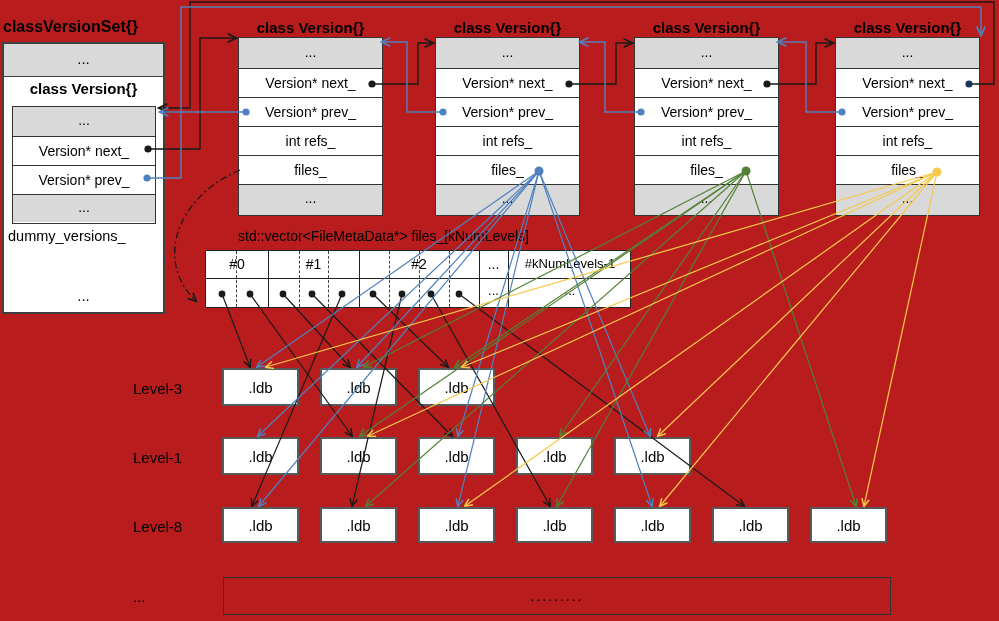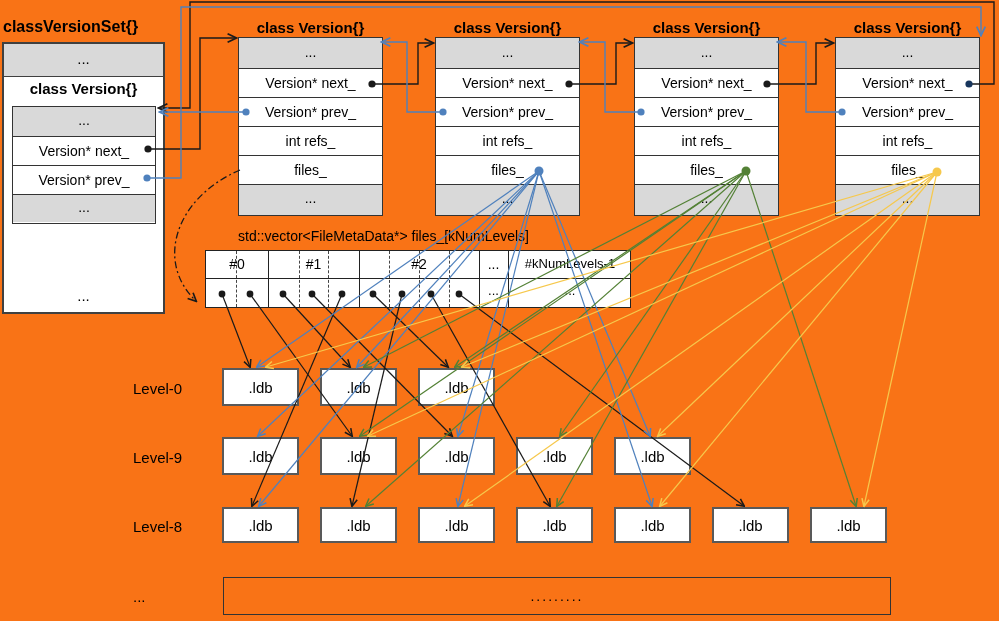--- a/index.html
+++ b/index.html
@@ -1,16 +1,16 @@
 <!DOCTYPE html>
 <html><head>
 <meta charset="utf-8">
 <style>
   html,body{margin:0;padding:0;background:#fff;}
-  #canvas{position:relative;width:999px;height:621px;background:#f97316;overflow:hidden;
+  #canvas{position:relative;width:999px;height:621px;background:#b91c1c;overflow:hidden;
           font-family:"Liberation Sans",sans-serif;color:#000;}
   .abs{position:absolute;}
   
   .vs-title{left:3px;top:18px;font-weight:bold;font-size:16px;}
   .vs-box{left:2px;top:42px;width:163px;height:272px;border:2px solid #404040;background:#fff;box-sizing:border-box;}
   .vs-row{position:absolute;left:0;width:100%;text-align:center;box-sizing:border-box;font-size:15px;}
   .grayfill{background:#d9d9d9;}
   .vs-r1{top:0;height:33px;line-height:30px;border-bottom:1.5px solid #404040;}
   .vs-heading{top:36px;width:100%;text-align:center;font-weight:bold;font-size:15px;}
   .vs-inner{position:absolute;left:8px;top:62px;width:144px;height:118px;border:1.4px solid #333;box-sizing:border-box;background:#fff;}
@@ -62,20 +62,21 @@
   <div class="abs vs-title">classVersionSet{}</div>
   <div class="abs vs-box">
     <div class="vs-row vs-r1 grayfill">...</div>
     <div class="vs-row vs-heading">class Version{}</div>
     <div class="vs-inner">
       <div class="vi-row vi-r0 grayfill">...</div>
       <div class="vi-row vi-r1">Version* next_</div>
       <div class="vi-row vi-r2">Version* prev_</div>
       <div class="vi-row vi-r3 grayfill">...</div>
     </div>
+    <div class="vs-row vs-dummy" style="text-align:left;">dummy_versions_</div>
     <div class="vs-row vs-r-last">...</div>
   </div>
 
   <div class="vbox" style="left:238px;">
     <div class="vtitle">class Version{}</div>
     <div class="vrows">
       <div class="vrow vr0 grayfill">...</div>
       <div class="vrow vr1">Version* next_</div>
       <div class="vrow vr2">Version* prev_</div>
       <div class="vrow vr3">int refs_</div>
@@ -136,26 +137,26 @@
     <div class="vec-h" style="left:0;width:62px;">#0</div>
     <div class="vec-h" style="left:62px;width:91px;">#1</div>
     <div class="vec-h" style="left:153px;width:120px;">#2</div>
     <div class="vec-h" style="left:273px;width:29px;">...</div>
     <div class="vec-h" style="left:302px;width:124px;font-size:13px;">#kNumLevels-1</div>
 
     <div class="vec-c" style="left:273px;width:29px;">...</div>
     <div class="vec-c" style="left:302px;width:124px;">...</div>
   </div>
 
-  <div class="lvl-label" style="left:133px;top:380px;">Level-0</div>
+  <div class="lvl-label" style="left:133px;top:380px;">Level-3</div>
   <div class="ldb l0" style="left:222px;">.ldb</div>
   <div class="ldb l0" style="left:320px;">.ldb</div>
   <div class="ldb l0" style="left:418px;">.ldb</div>
 
-  <div class="lvl-label" style="left:133px;top:449px;">Level-9</div>
+  <div class="lvl-label" style="left:133px;top:449px;">Level-1</div>
   <div class="ldb l1" style="left:222px;">.ldb</div>
   <div class="ldb l1" style="left:320px;">.ldb</div>
   <div class="ldb l1" style="left:418px;">.ldb</div>
   <div class="ldb l1" style="left:516px;">.ldb</div>
   <div class="ldb l1" style="left:614px;">.ldb</div>
 
   <div class="lvl-label" style="left:133px;top:518px;">Level-8</div>
   <div class="ldb l2" style="left:222px;">.ldb</div>
   <div class="ldb l2" style="left:320px;">.ldb</div>
   <div class="ldb l2" style="left:418px;">.ldb</div>

